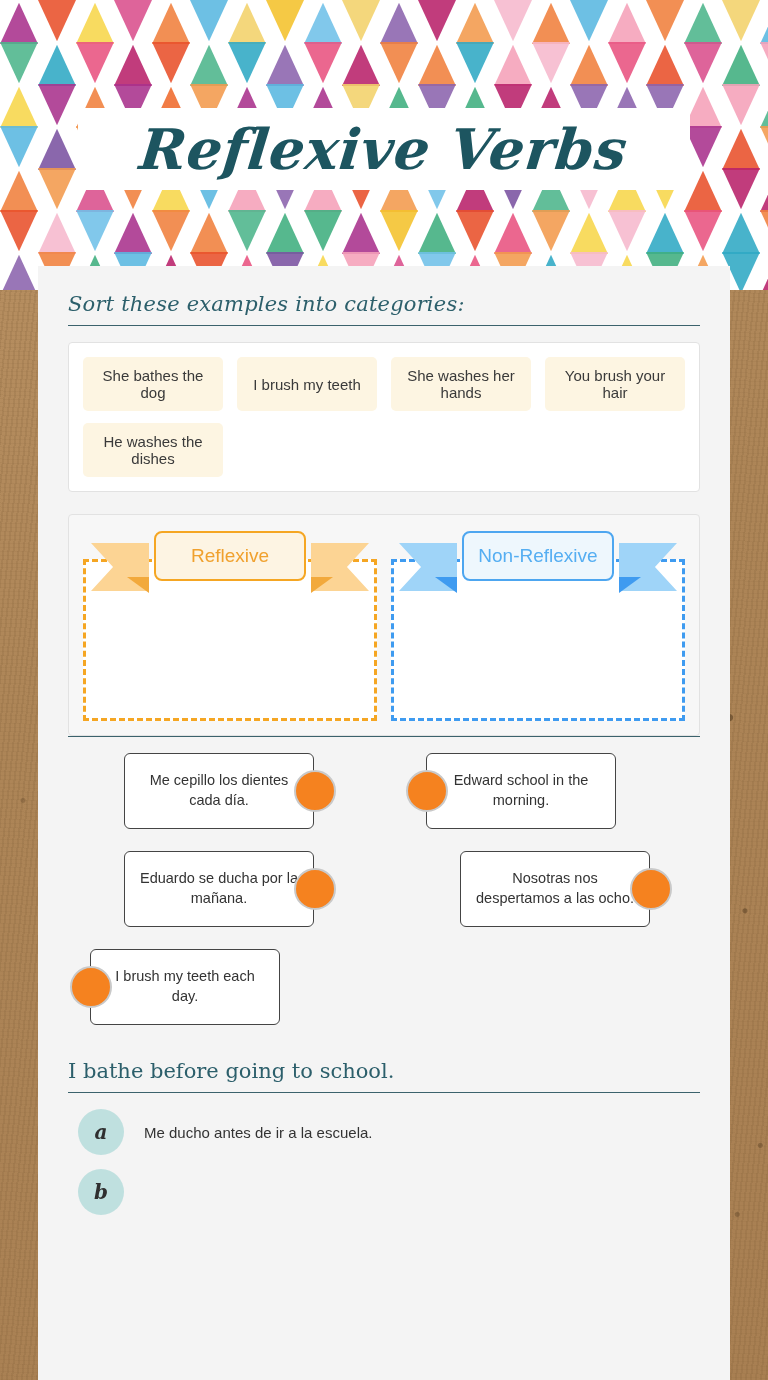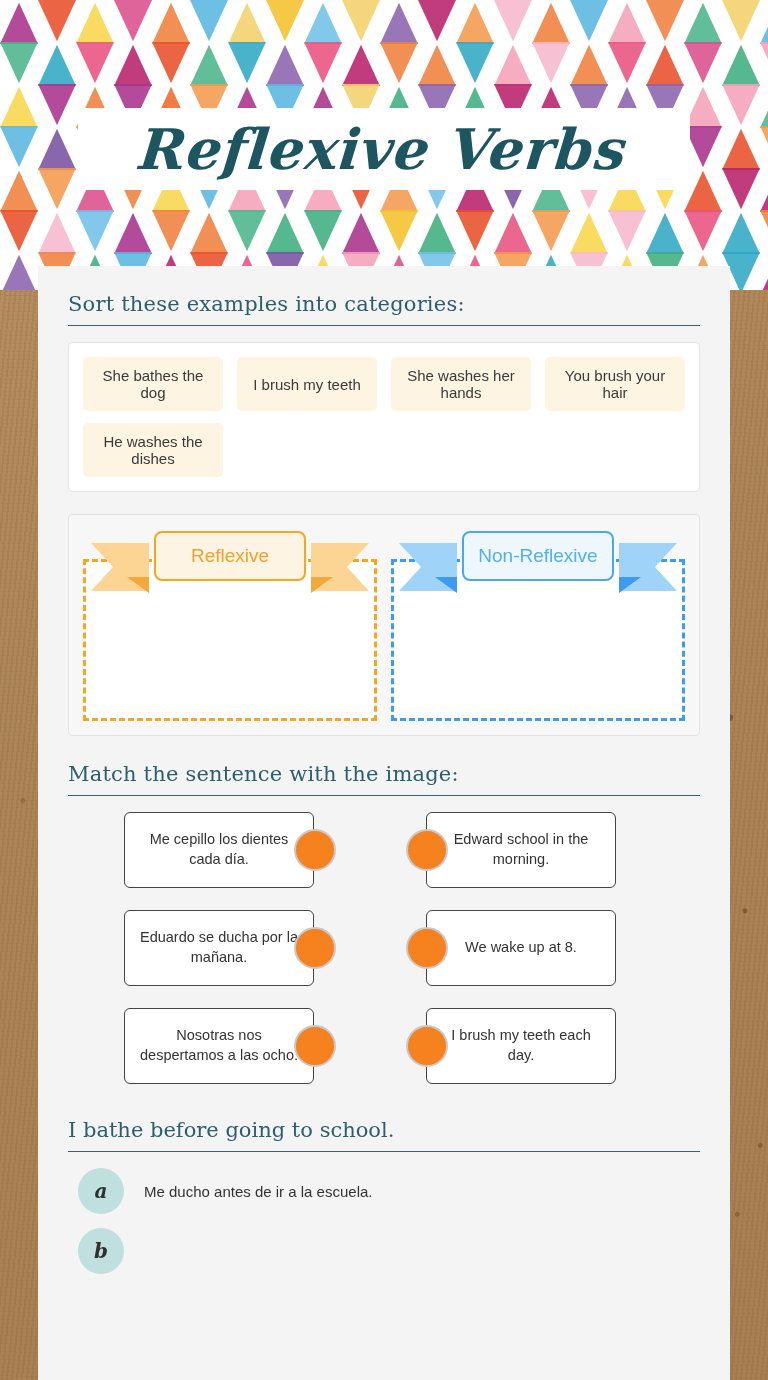--- a/index.html
+++ b/index.html
@@ -91,20 +91,21 @@
     padding: 0 30px;
   }
 
   .section-heading {
     font-family: "DejaVu Serif", serif;
     font-size: 21px;
     color: #2c5f6b;
     padding-top: 26px;
     padding-bottom: 9px;
     letter-spacing: .2px;
+    font-style: italic;
   }
   .rule {
     height: 1px;
     background: #3b626c;
     margin-bottom: 16px;
   }
 
   
   .panel {
     background: #fff;
@@ -498,41 +499,36 @@
         <div class="wing left"></div>
         <div class="wing right"></div>
         <div class="fold left"></div>
         <div class="fold right"></div>
         <div class="plate">Non-Reflexive</div>
       </div>
       <div class="dropzone blue"></div>
     </div>
   </div>
 
-  <div class="section-heading">Match the sentence with the image:</div>
   <div class="rule"></div>
 
   <div class="match-grid">
     <div class="match-cell left">
       <div class="match-box">Me cepillo los dientes cada día.</div>
       <div class="dot at-right"></div>
     </div>
     <div class="match-cell right">
       <div class="match-box">Edward school in the morning.</div>
       <div class="dot at-left"></div>
     </div>
 
     <div class="match-cell left">
       <div class="match-box">Eduardo se ducha por la mañana.</div>
       <div class="dot at-right"></div>
     </div>
-    <div class="match-cell right">
-      <div class="match-box">We wake up at 8.</div>
-      <div class="dot at-left"></div>
-    </div>
 
     <div class="match-cell left">
       <div class="match-box tall">Nosotras nos despertamos a las ocho.</div>
       <div class="dot at-right"></div>
     </div>
     <div class="match-cell right">
       <div class="match-box">I brush my teeth each day.</div>
       <div class="dot at-left"></div>
     </div>
   </div>

